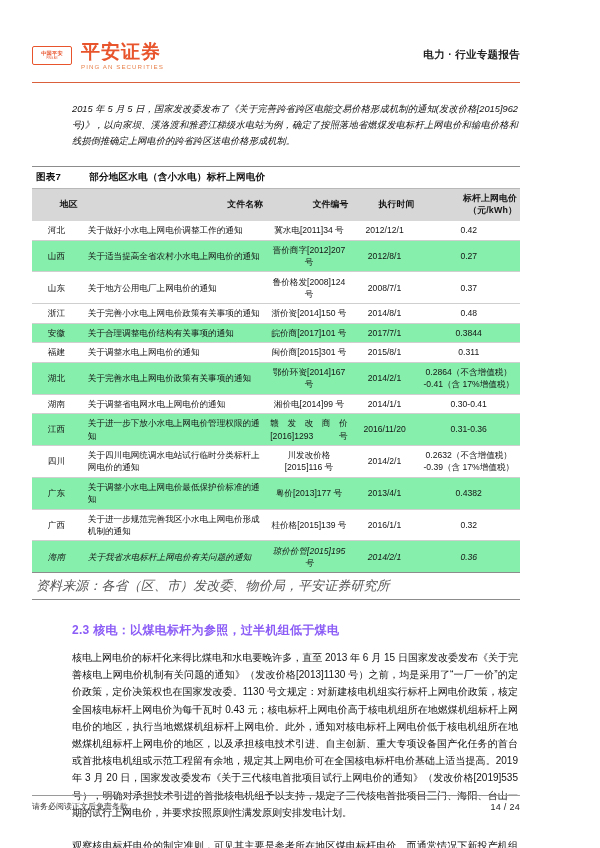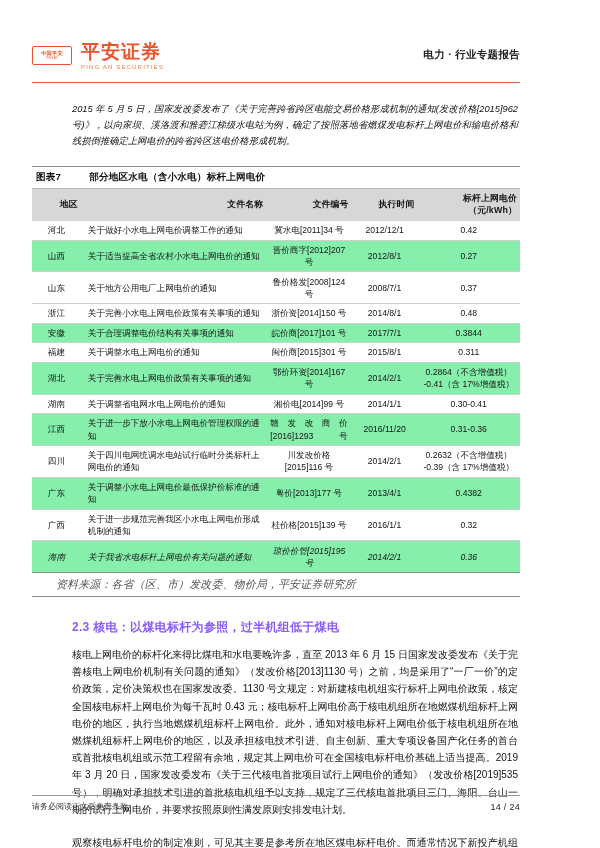--- a/index.html
+++ b/index.html
@@ -153,26 +153,25 @@
   .c-num.justify {
     text-align: justify;
     text-align-last: justify;
   }
   .price-two { line-height: 1.45; }
   table.dt tr:last-child td { border-bottom: none; font-style: italic; }
   .table-bottom-rule {
     border-top: 1.2px solid #8c8c8c;
   }
   .source {
-    font-size: 11px;
+    font-size: 13px;
     font-style: italic;
     color: #555;
     padding: 4px 2px 0 4px;
     letter-spacing: .1px;
-    margin-left: 20px;
   }
   .source-rule {
     border-bottom: 1.2px solid #8c8c8c;
     margin-top: 4px;
   }
 
   
   .section-heading {
     margin-top: 22px;
     margin-left: 40px;

